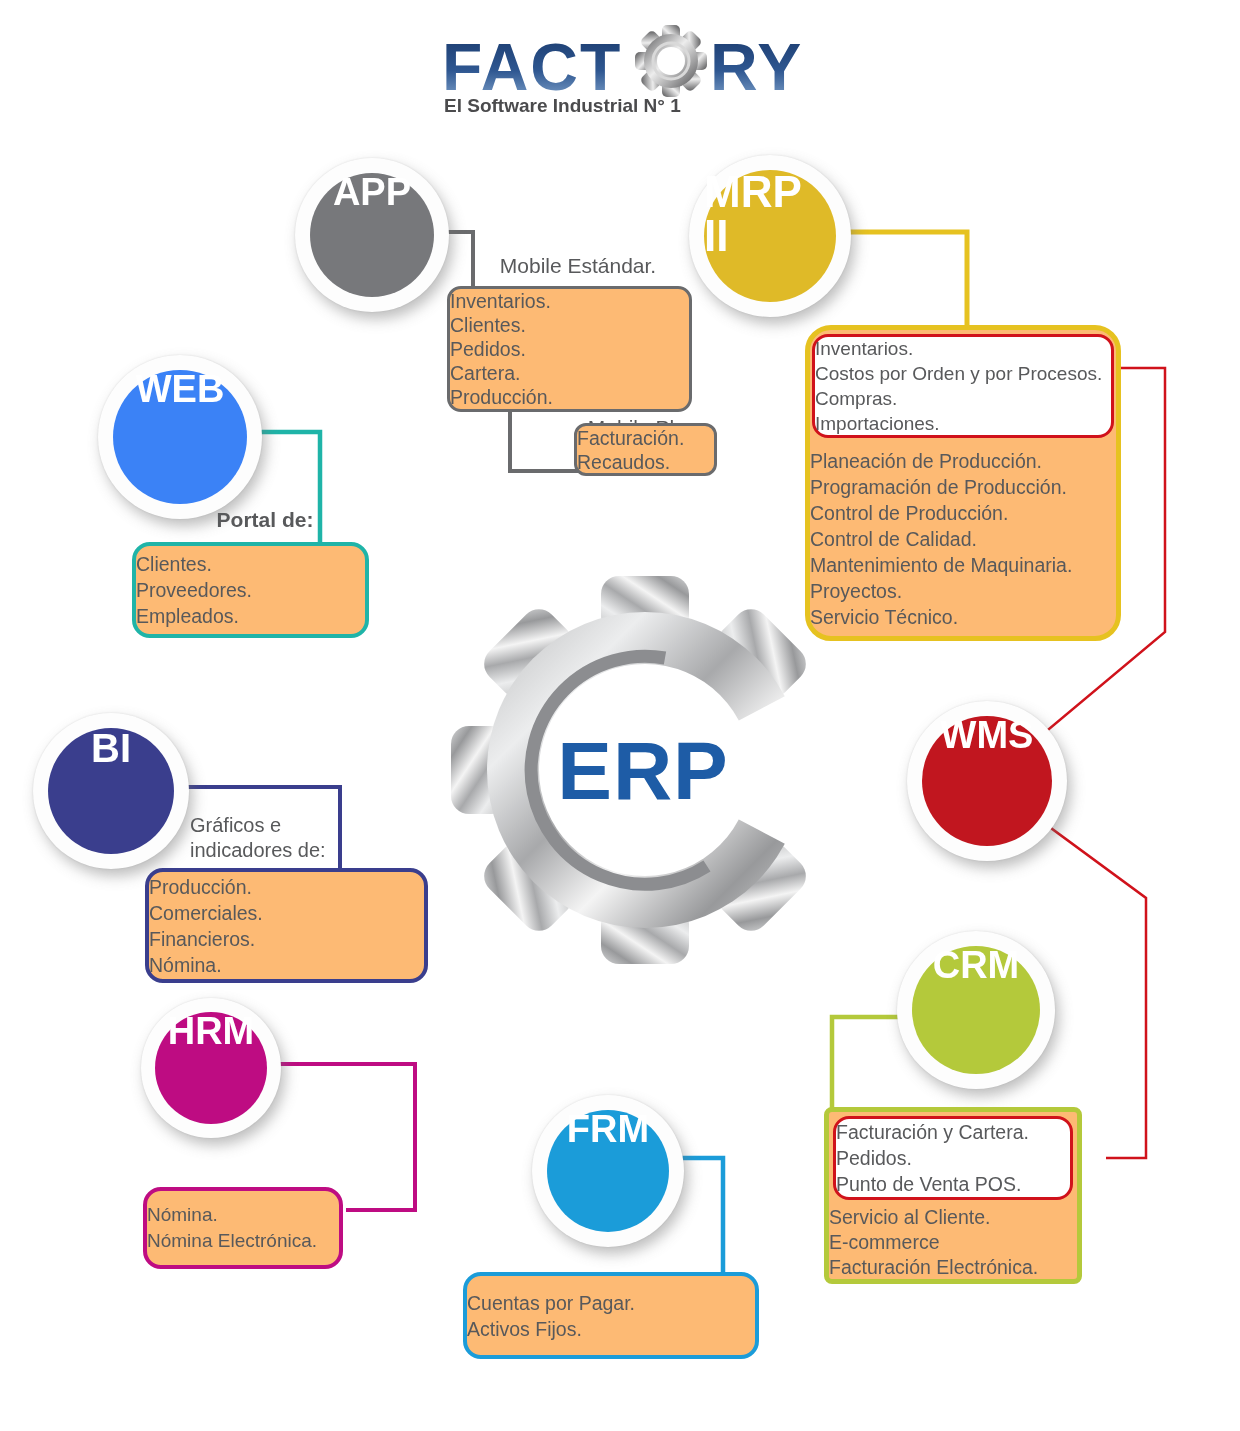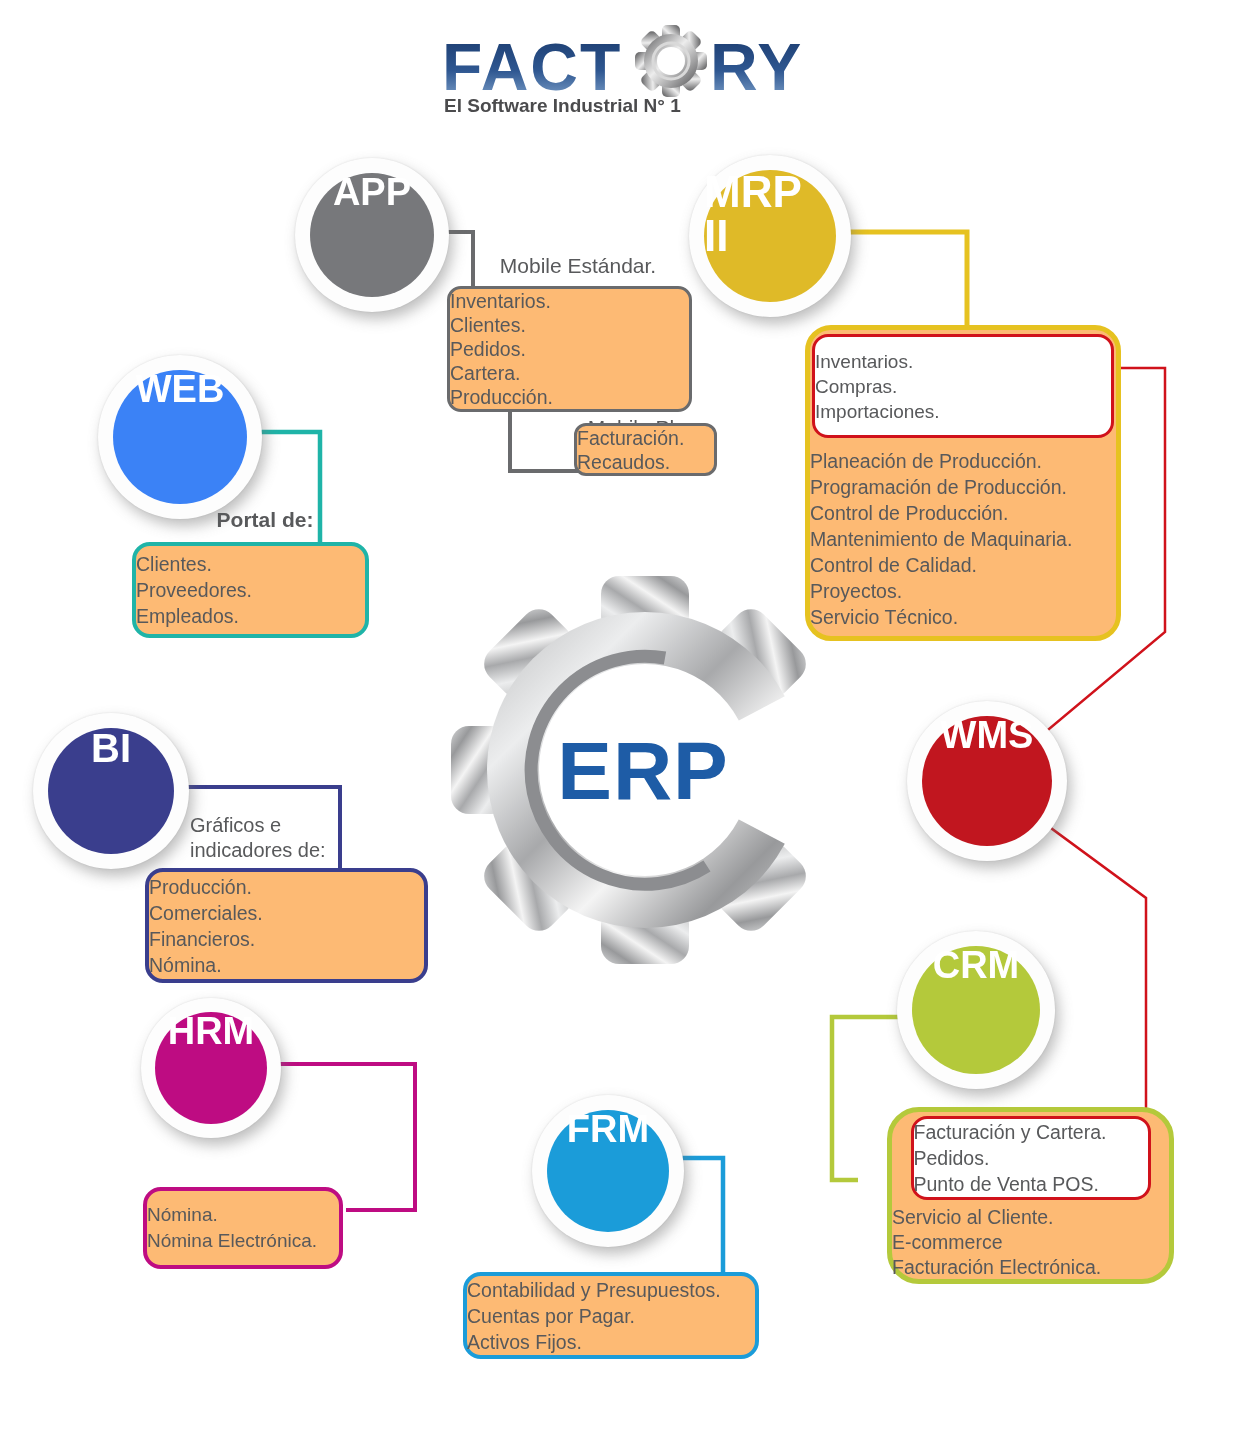--- a/index.html
+++ b/index.html
@@ -34,21 +34,21 @@
   .box-app-standard .ln{line-height:24px;}
   .box-app-plus{left:574px;top:423px;width:143px;height:53px;border-width:3px;border-color:#6A6B6D;border-radius:12px;}
   .box-app-plus .ln{line-height:24px;}
   .box-mrp{left:805px;top:325px;width:316px;height:316px;border-width:5px;border-color:#E6C220;border-radius:26px;justify-content:flex-start;}
   .box-mrp-highlight{position:relative;margin:4px auto 0;width:302px;height:104px;border:3px solid #D0121B;border-radius:16px;
     display:flex;flex-direction:column;justify-content:center;box-sizing:border-box;background:#fff;}
   .box-mrp-highlight .ln{font-size:19px;line-height:25px;}
   .box-mrp .list{margin-top:10px;}
   .box-web{left:132px;top:542px;width:237px;height:96px;border-width:4px;border-color:#1FB4A8;border-radius:18px;}
   .box-bi{left:145px;top:868px;width:283px;height:115px;border-width:4px;border-color:#3A3E8D;border-radius:18px;}
-  .box-crm{left:887px;top:1107px;width:287px;height:177px;border-width:5px;border-color:#B4C93B;border-radius:32px;justify-content:flex-start;}
+  .box-crm{left:824px;top:1107px;width:258px;height:177px;border-width:5px;border-color:#B4C93B;border-radius:8px;justify-content:flex-start;}
   .box-crm-highlight{position:relative;margin:4px auto 0;width:240px;height:88px;border:3px solid #D0121B;border-radius:16px;
     display:flex;flex-direction:column;justify-content:center;box-sizing:border-box;background:#fff;}
   .box-crm .list{margin-top:5px;}
   .box-crm .list .ln{line-height:25px;}
   .box-hrm{left:143px;top:1187px;width:200px;height:82px;border-width:4px;border-color:#BE0C82;border-radius:18px;}
   .box-hrm .ln{font-size:19px;}
   .box-frm{left:463px;top:1272px;width:296px;height:87px;border-width:4px;border-color:#1B9CD9;border-radius:18px;}
   
   .lbl{position:absolute;font-size:21px;color:#58595B;}
   .lbl-mobile-standard{left:468px;top:254px;width:220px;text-align:center;}
@@ -191,29 +191,30 @@
     <div class="ln">Producción.</div>
   </div>
   <div class="box box-app-plus">
     <div class="ln">Facturación.</div>
     <div class="ln">Recaudos.</div>
   </div>
 
   <div class="box box-mrp">
     <div class="box-mrp-highlight">
       <div class="ln">Inventarios.</div>
+      <div class="ln">Costos por Orden y por Procesos.</div>
       <div class="ln">Compras.</div>
       <div class="ln">Importaciones.</div>
     </div>
     <div class="list">
       <div class="ln">Planeación de Producción.</div>
       <div class="ln">Programación de Producción.</div>
       <div class="ln">Control de Producción.</div>
+      <div class="ln">Control de Calidad.</div>
       <div class="ln">Mantenimiento de Maquinaria.</div>
-      <div class="ln">Control de Calidad.</div>
       <div class="ln">Proyectos.</div>
       <div class="ln">Servicio Técnico.</div>
     </div>
   </div>
 
   <div class="box box-web">
     <div class="ln">Clientes.</div>
     <div class="ln">Proveedores.</div>
     <div class="ln">Empleados.</div>
   </div>
@@ -237,18 +238,17 @@
       <div class="ln">Facturación Electrónica.</div>
     </div>
   </div>
 
   <div class="box box-hrm">
     <div class="ln">Nómina.</div>
     <div class="ln">Nómina Electrónica.</div>
   </div>
 
   <div class="box box-frm">
-    <div class="ln">Contabilidad y Presupuestos.</div>
     <div class="ln">Cuentas por Pagar.</div>
     <div class="ln">Activos Fijos.</div>
   </div>
 
 </div>
 
 </body></html>

